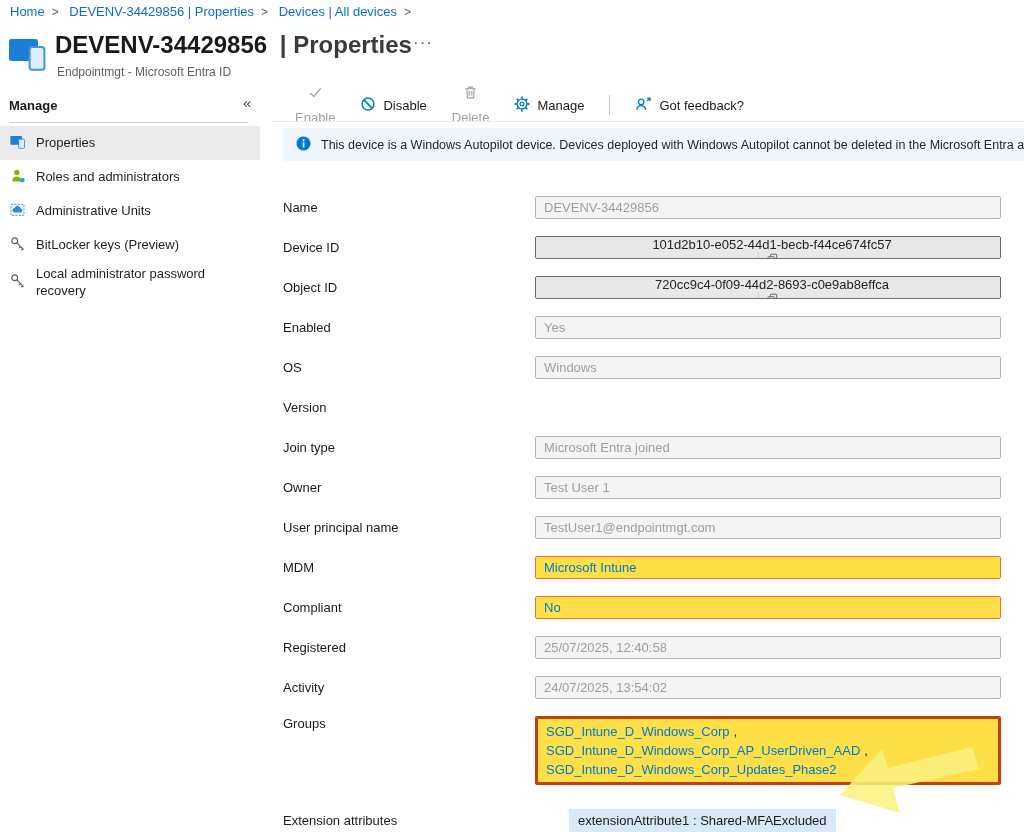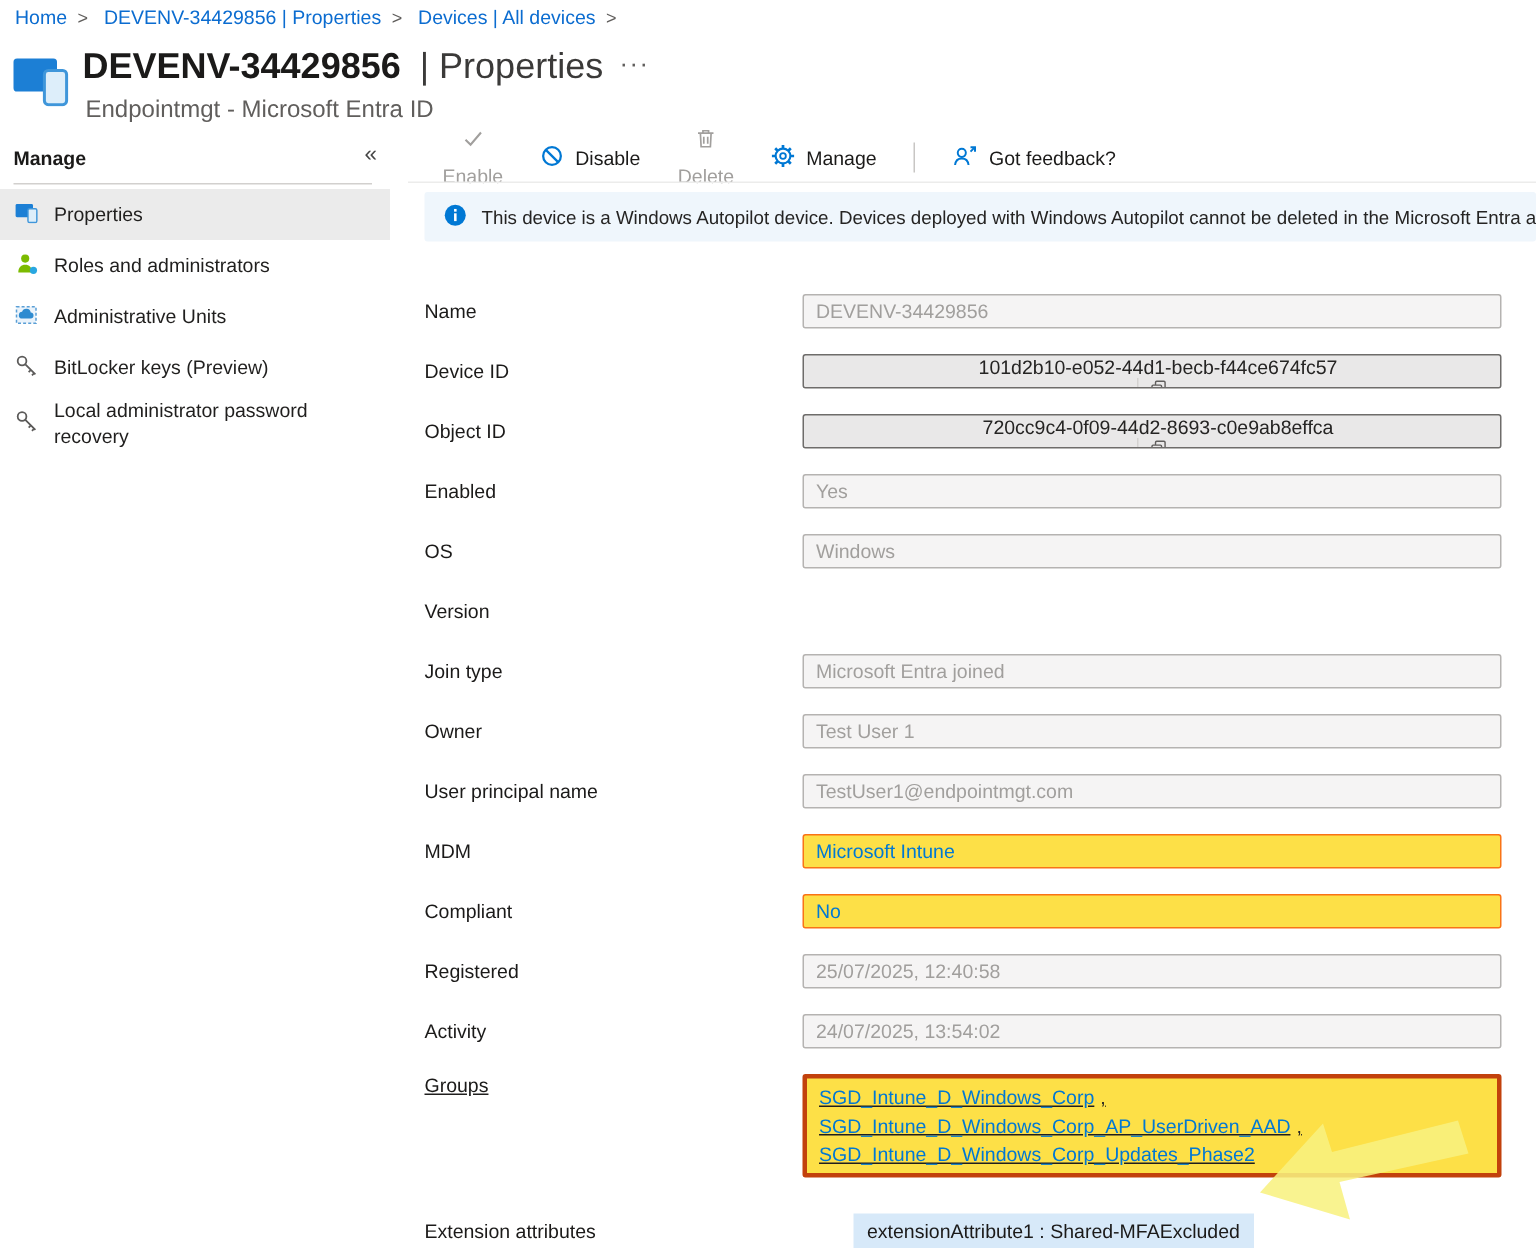--- a/index.html
+++ b/index.html
@@ -12,22 +12,22 @@
 
   
   .breadcrumb { position:absolute; top:4px; left:10px; white-space:nowrap; font-size:13px; }
   .crumb { color:var(--breadcrumb-link); }
   .crumb-sep { color:#605e5c; margin:0 7px; font-size:12px; }
 
   
   .header-icon { position:absolute; left:8px; top:37px; }
   .page-title { position:absolute; left:55px; top:31px; font-size:24px; white-space:nowrap; }
   .title-bold { font-weight:700; color:#1b1a19; }
-  .title-rest { font-weight:400; color:#3b3a39; margin-left:6px; }
-  .page-subtitle { position:absolute; left:57px; top:65px; font-size:16px; color:#605e5c;text-align:right; }
+  .title-rest { font-weight:700; color:#3b3a39; margin-left:6px; }
+  .page-subtitle { position:absolute; left:57px; top:65px; font-size:12px; color:#605e5c;text-align:right; }
   .title-ellipsis { position:absolute; left:413px; top:33px; font-size:17px; color:#605e5c; letter-spacing:1px; cursor:pointer; }
 
   
   .sidebar { position:absolute; left:0; top:88px; width:260px; bottom:0; }
   .collapse-chevron { position:absolute; left:243px; top:94px; font-size:15px; color:#444; cursor:pointer; }
   .menu-header { padding:10px 8px 9px 9px; font-weight:700; font-size:13px; color:#1b1a19; }
   .menu-divider { border-top:1px solid #d2d0ce; margin:0 12px 3px 9px; }
   .menu-item { display:flex; align-items:center; gap:10px; padding:4px 8px 4px 10px; min-height:34px; cursor:pointer; }
   .menu-item.selected { background:var(--selected-bg); }
   .menu-item .mi-label { line-height:1.3; max-width:205px; }
@@ -50,21 +50,21 @@
   .form { position:absolute; left:283px; top:196px; width:718px; }
   .frow { display:flex; align-items:center; height:23px; margin-bottom:17px; }
   .flabel { width:252px; flex-shrink:0; color:#1b1a19; }
   .fvalue { flex:1; height:23px; border-radius:2px; display:flex; align-items:center; padding:0 8px; overflow:hidden; white-space:nowrap; }
   .fvalue.disabled { background:#f5f4f4; border:1px solid #b5b3b1; color:#a19f9d; }
   .fvalue.copyable { background:#e9e8e8; border:1px solid #6e6c6a; color:#252423; padding-right:0; justify-content:space-between;flex-direction:column; }
   .copy-btn { width:29px; height:100%; display:flex; align-items:center; justify-content:center; border-left:1px solid #d4d2d0; cursor:pointer; }
   .fvalue.linkbox { background:#fde047; border:1px solid #f97316; }
   .fvalue.linkbox a { color:var(--accent); }
 
-  .frow.groups-row { height:auto; align-items:flex-start;text-decoration:underline; }
+  .frow.groups-row { height:auto; align-items:flex-start; }
   .groups-box { flex:1; background:#fde047; border:3px solid #c2410c; border-radius:2px; padding:3px 8px; line-height:19px; min-height:56px; }
   .group-line { display:block; white-space:nowrap; }
   .group-line a { color:var(--accent); }
   .group-line .comma { color:#252423; margin-left:4px; }
   .group-line:last-of-type .comma { display:none; }
 
   .frow.ext-row { margin-top:23px; height:25px;gap:34px; }
   .ext-badge { background:var(--highlight-bg); padding:4px 9px 5px 9px; color:#1b1a19; }
 
   

